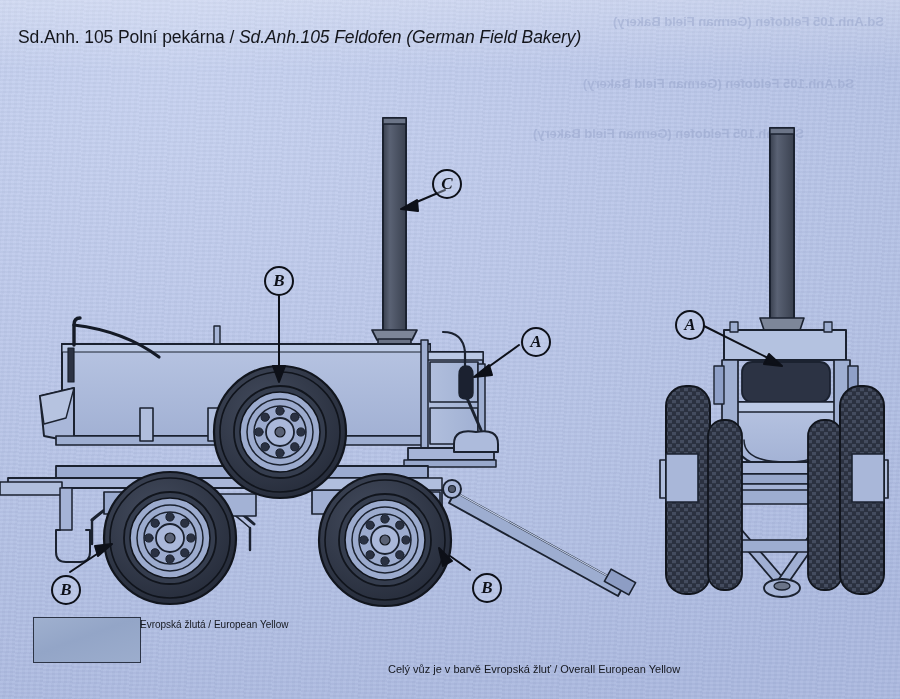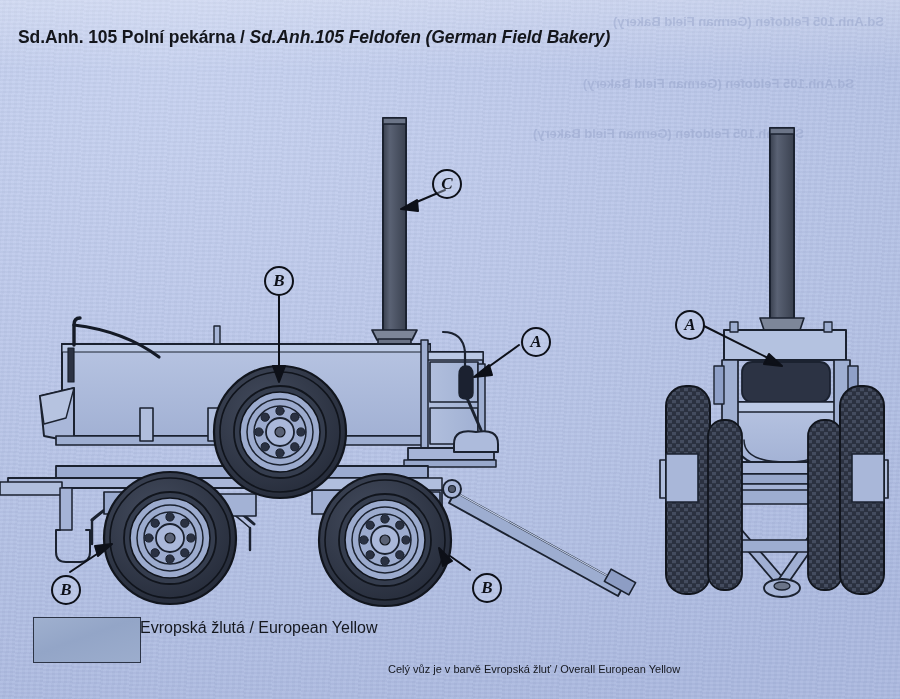--- a/index.html
+++ b/index.html
@@ -23,42 +23,42 @@
   }
   .sheen{
     position:absolute;left:0;right:0;height:70px;
     background:linear-gradient(180deg, rgba(255,255,255,0.22), rgba(255,255,255,0));
     pointer-events:none;
   }
 
   
   #title{
     position:absolute;left:18px;top:27px;
-    font-size:17.5px;font-weight:bold;color:#14161c;
+    font-size:17.5px;font-weight:normal;color:#14161c;
     letter-spacing:-0.1px;white-space:nowrap;
   }
   #title .ital{font-style:italic;}
 
   
   .ghost{
     position:absolute;color:#8e9cc4;opacity:.42;
     font-size:13px;font-weight:bold;white-space:nowrap;
     transform:scaleX(-1);filter:blur(.6px);
     pointer-events:none;
   }
 
   
   #swatch{
     position:absolute;left:33px;top:617px;width:106px;height:44px;
     background:linear-gradient(160deg,#9fb0cf 0%,#93a5c7 45%,#9cadcd 100%);
     border:1.6px solid #2c3446;
   }
   #swatch-label{
     position:absolute;left:140px;top:619px;
-    font-size:16px;color:#15181f;white-space:nowrap;
+    font-size:10px;color:#15181f;white-space:nowrap;
   }
   #overall-note{
     position:absolute;left:388px;top:663px;
     font-size:11px;color:#15181f;white-space:nowrap;
   }
 
   
   .callout{
     position:absolute;width:30px;height:30px;border-radius:50%;
     border:2.6px solid #0d1018;background:rgba(200,211,238,0.35);

